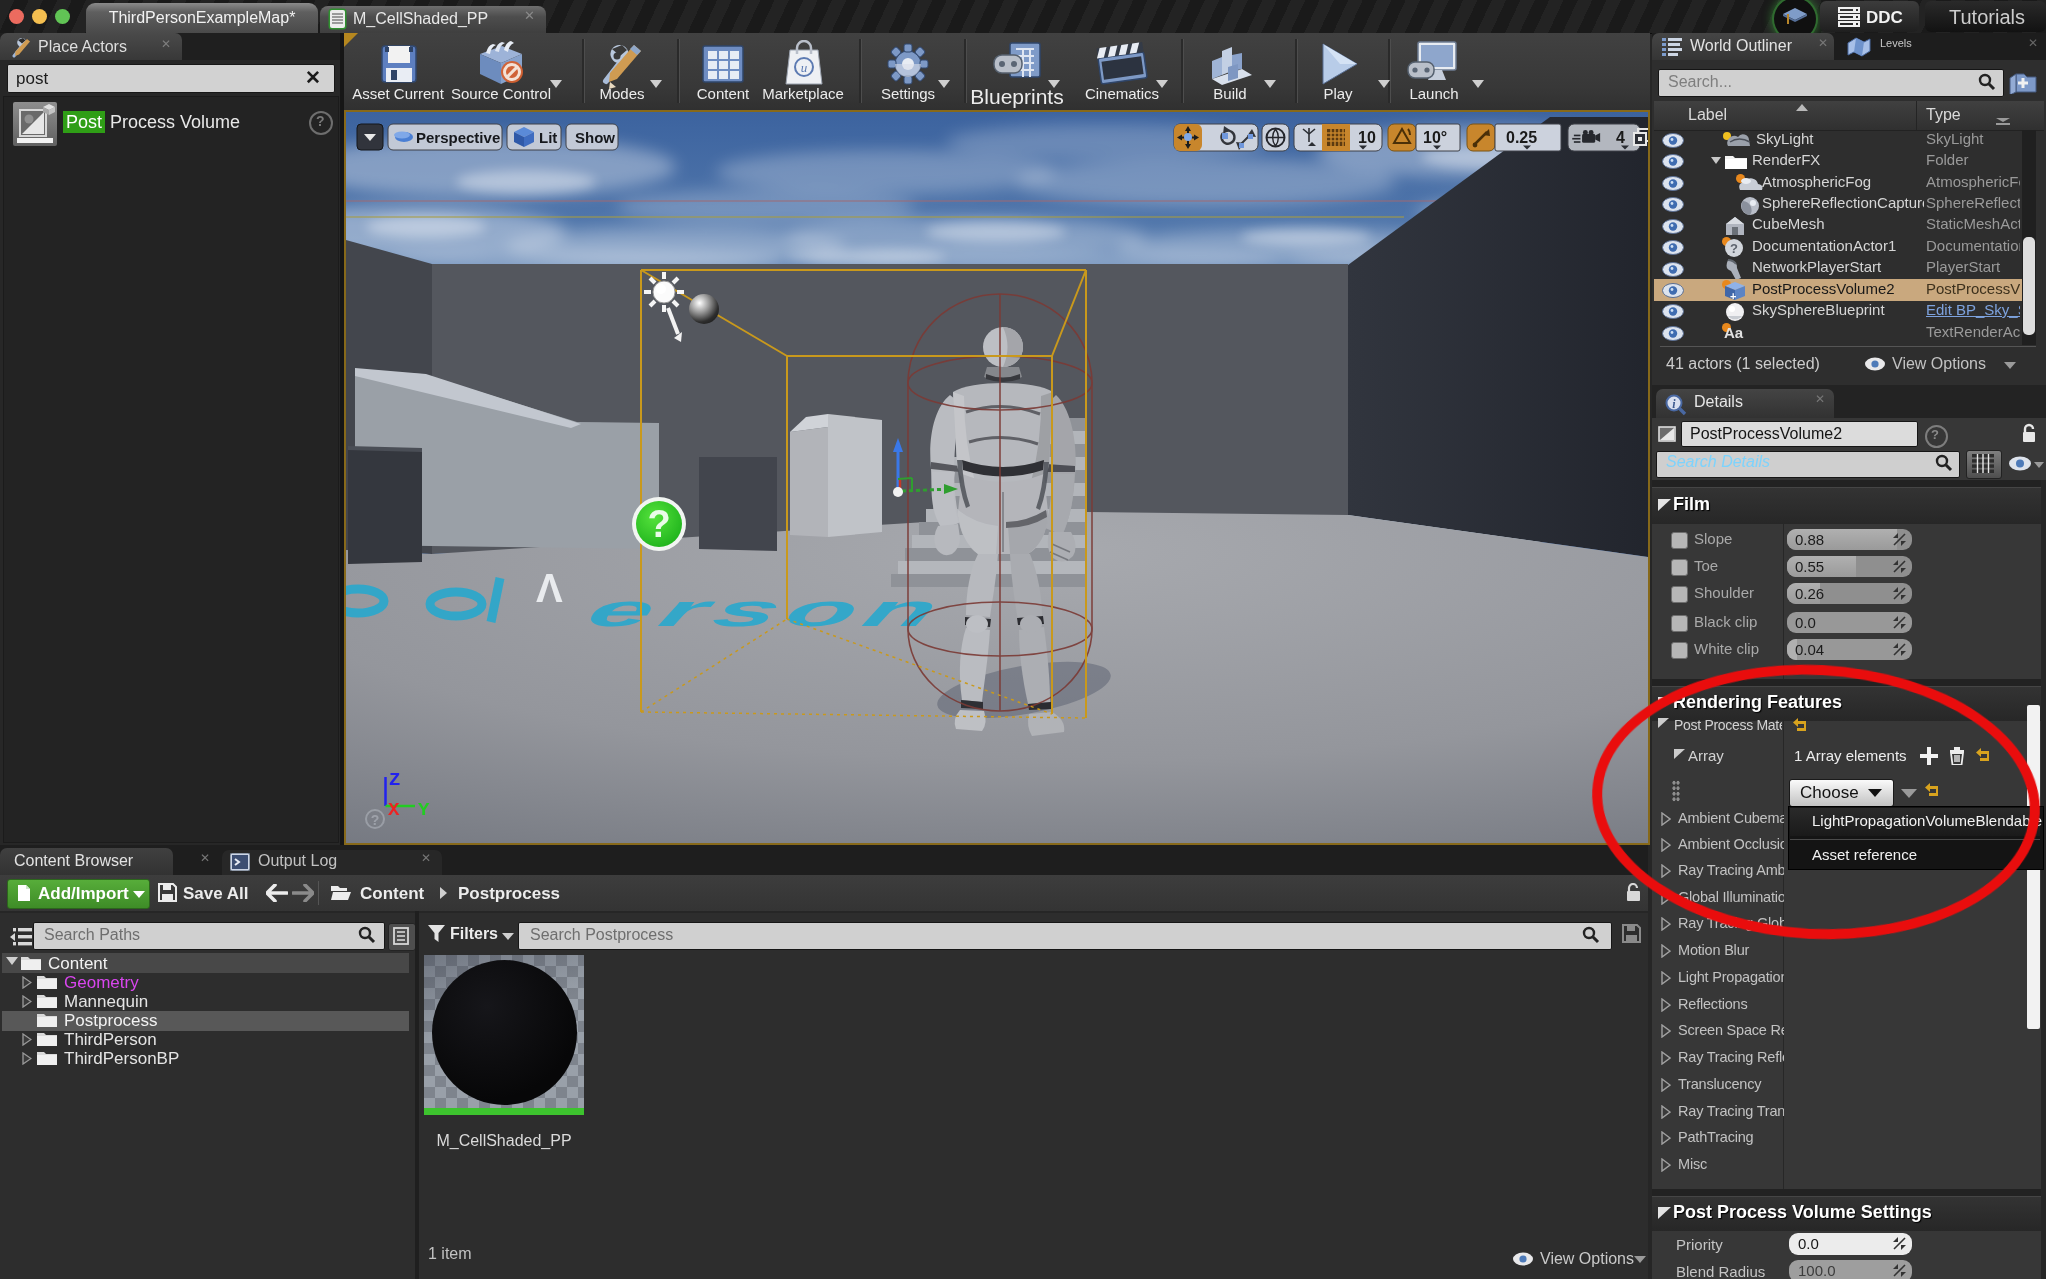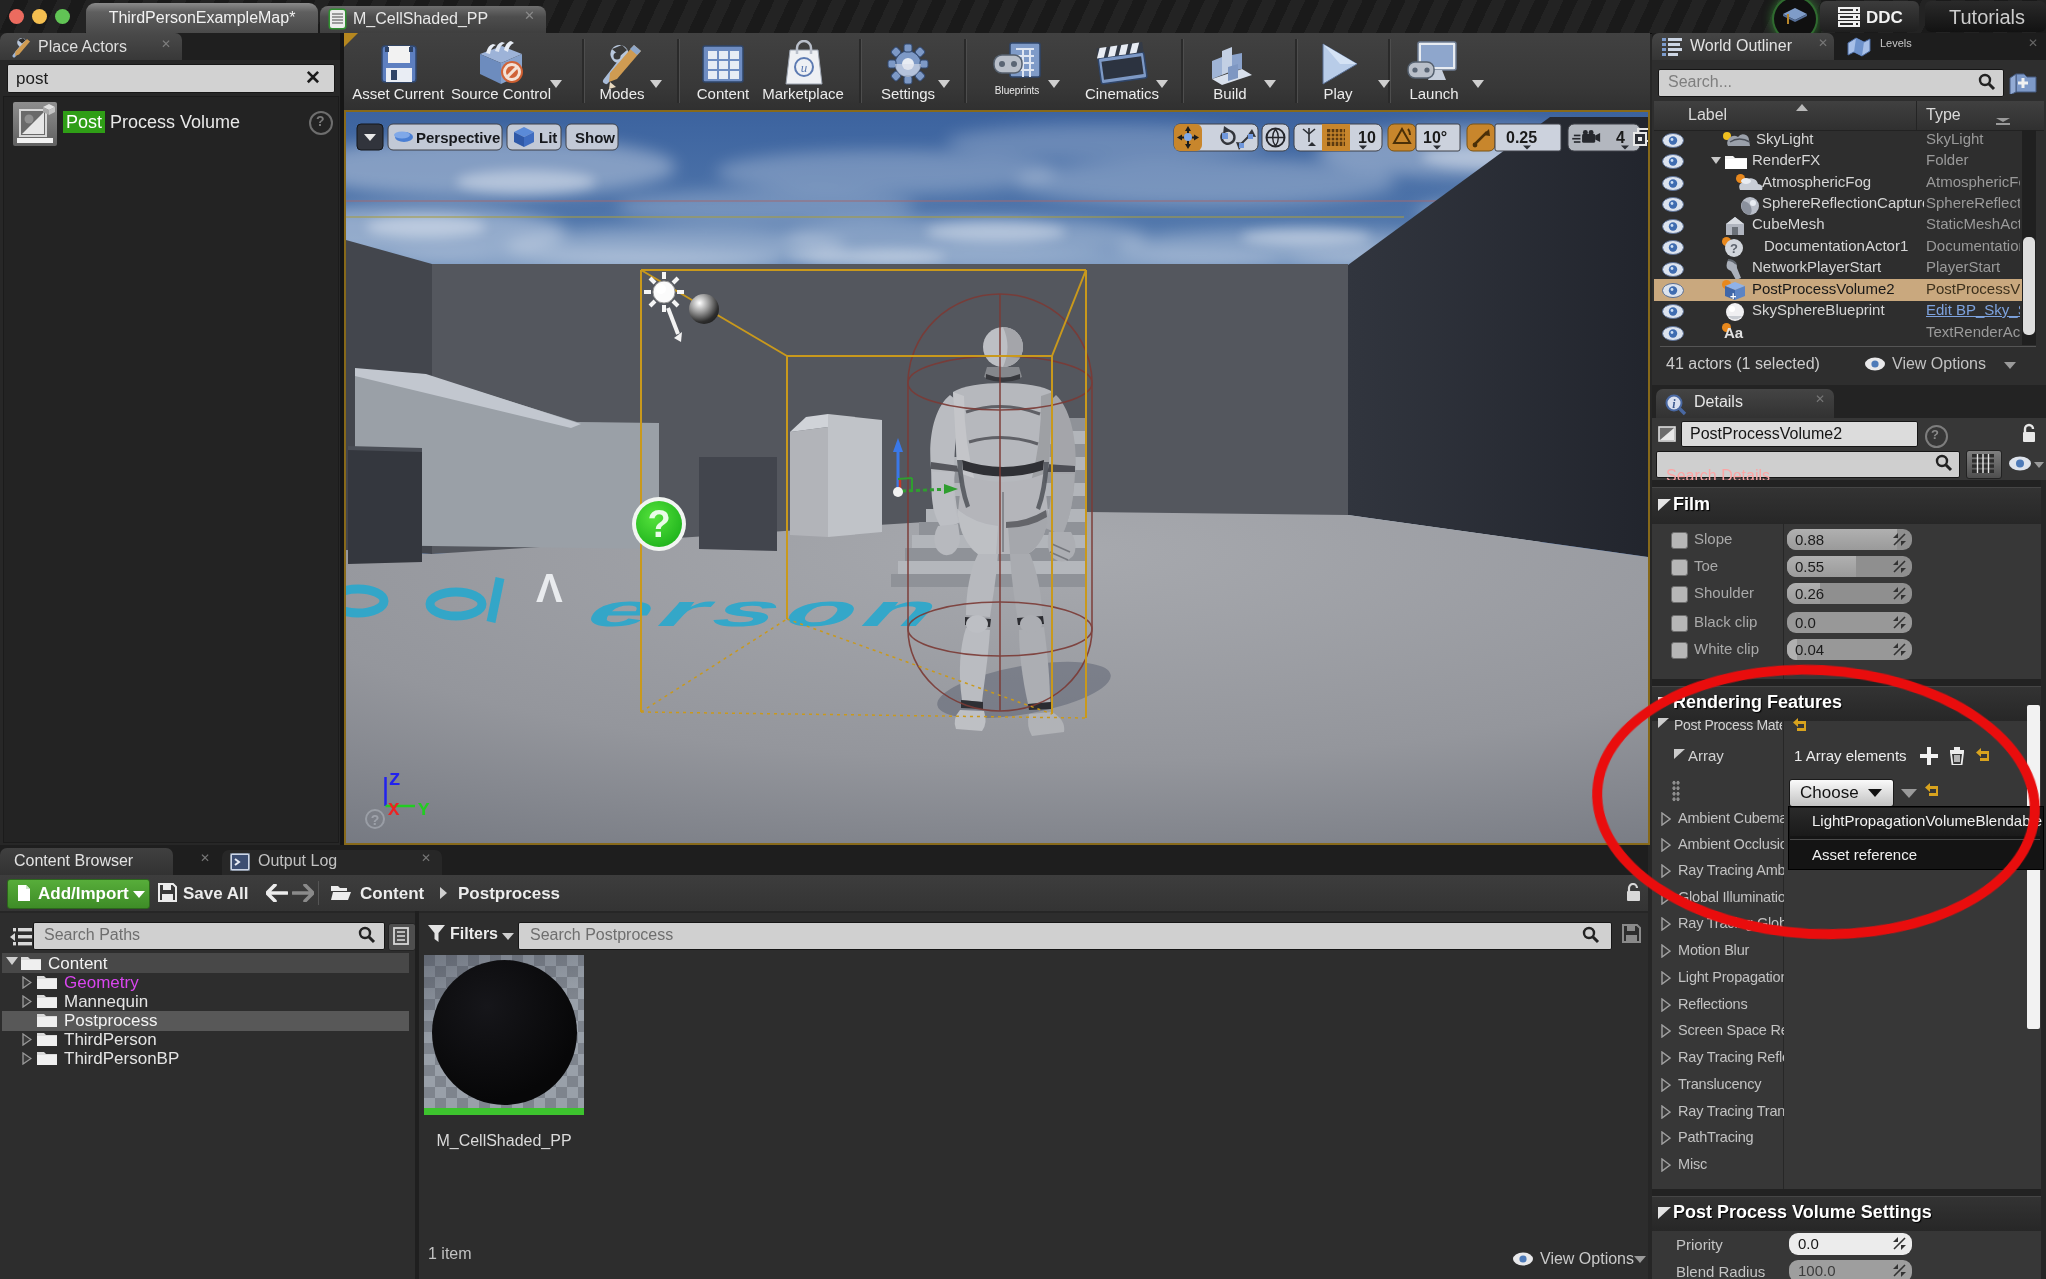--- a/index.html
+++ b/index.html
@@ -182,21 +182,21 @@
 
   <svg class="abs" style="left:648px;top:8px;" width="50" height="46" viewBox="0 0 50 46">
     <rect x="18" y="2" width="30" height="34" rx="2" fill="#7f9bc8" stroke="#2f4569" stroke-width="1.5"></rect>
     <g stroke="#dfe6f2" stroke-width="2" fill="none">
           <path d="M24 8 h18 M24 15 h18 M24 22 h18 M24 29 h18 M31 8 v28 M38 8 v28"></path>
         </g>
     <rect x="2" y="14" width="28" height="18" rx="8" fill="#b9bfc9" stroke="#55606e" stroke-width="1.5"></rect>
     <circle cx="10" cy="23" r="3" fill="#5a6574"></circle>
         <circle cx="22" cy="23" r="3" fill="#5a6574"></circle>
   </svg>
-  <div class="abs txt" style="left:673px;top:52px;transform:translateX(-50%);font-size:10px;color:#ececec;">Blueprints</div>
+  <div class="abs txt" style="left:673px;top:52px;transform:translateX(-50%);font-size:21px;color:#ececec;">Blueprints</div>
   <div class="abs" style="left:704px;top:47px;width:0;height:0;border-left:6px solid transparent;border-right:6px solid transparent;border-top:8px solid #cfcfcf;"></div>
 
   <svg class="abs" style="left:752px;top:8px;" width="52" height="46" viewBox="0 0 52 46">
     <g transform="rotate(-8 26 23)">
       <rect x="3" y="14" width="46" height="26" rx="2" fill="#7d99c6" stroke="#2f4569" stroke-width="1.5"></rect>
       <rect x="6" y="18" width="40" height="18" fill="#2c3340"></rect>
       <rect x="3" y="4" width="46" height="10" fill="#343b47"></rect>
       <g fill="#e8ecf3">
         <polygon points="6,4 13,4 9,14 2,14"></polygon>
             <polygon points="17,4 24,4 20,14 13,14"></polygon>
@@ -704,21 +704,21 @@
           <ellipse cx="11" cy="7.5" rx="10.5" ry="7" fill="#dce3ee"></ellipse>
           <ellipse cx="11" cy="7.5" rx="10.5" ry="7" fill="none" stroke="#5a6e92" stroke-width="1"></ellipse>
           <circle cx="11" cy="7.5" r="4.2" fill="#3f6cb0"></circle>
           <circle cx="10" cy="6.5" r="1.4" fill="#cfe0f4"></circle>
         </svg>
   <div class="abs" style="left:70px;top:107px;width:9px;height:9px;border-radius:50%;background:#e8881d;"></div>
   <svg class="abs" style="left:72px;top:108px" width="20" height="20" viewBox="0 0 20 20">
           <circle cx="10" cy="10" r="9" fill="#d2d6dc"></circle>
           <text x="10" y="15" font-size="13" font-weight="bold" fill="#5e646e" text-anchor="middle">?</text>
         </svg>
-  <div class="abs txt" style="left:100px;top:107px;color:#d6d6d6;margin-left:12px;">DocumentationActor1</div>
+  <div class="abs txt" style="left:100px;top:107px;color:#d6d6d6;">DocumentationActor1</div>
   <div class="abs txt" style="left:274px;top:107px;width:94px;overflow:hidden;color:#9a9a9a;">Documentation</div>
 
   <svg class="abs" style="left:10px;top:132px" width="22" height="15" viewBox="0 0 22 15">
           <ellipse cx="11" cy="7.5" rx="10.5" ry="7" fill="#dce3ee"></ellipse>
           <ellipse cx="11" cy="7.5" rx="10.5" ry="7" fill="none" stroke="#5a6e92" stroke-width="1"></ellipse>
           <circle cx="11" cy="7.5" r="4.2" fill="#3f6cb0"></circle>
           <circle cx="10" cy="6.5" r="1.4" fill="#cfe0f4"></circle>
         </svg>
   <svg class="abs" style="left:73px;top:129px" width="18" height="21" viewBox="0 0 18 21">
           <path d="M3 1 q9 0 9 8 l4 10 -5 2 -5 -9 q-7 -2 -3 -11" fill="#aab0ba"></path>
@@ -799,21 +799,21 @@
 <div class="abs" style="left:29px;top:388px;width:235px;height:24px;background:#dcdcdc;border-radius:2px;border:1px solid #161616;"></div>
 <div class="abs txt" style="left:38px;top:392px;font-size:16px;color:#141414;">PostProcessVolume2</div>
 <div class="abs" style="left:273px;top:392px;width:19px;height:19px;border-radius:50%;border:2px solid #7d7d7d;"></div>
 <div class="abs txt" style="left:279px;top:394px;font-size:13px;font-weight:bold;color:#8a8a8a;">?</div>
 <svg class="abs" style="left:369px;top:390px;" width="16" height="20" viewBox="0 0 16 20">
   <rect x="2" y="9" width="12" height="10" rx="1" fill="#e8e8e8"></rect>
   <path d="M4 9 v-3 a4 4 0 0 1 8 0" fill="none" stroke="#e8e8e8" stroke-width="2.4"></path>
 </svg>
 
 <div class="abs" style="left:4px;top:418px;width:302px;height:25px;background:#cfcfcf;border-radius:2px;border:1px solid #161616;"></div>
-<div class="abs txt" style="left:14px;top:434px;font-size:16px;color:#fca5a5;">Search Details</div>
+<div class="abs txt" style="left:14px;top:420px;font-size:16px;color:#7dd3fc;font-style:italic;">Search Details</div>
 <svg class="abs" style="left:283px;top:421px;" width="18" height="18" viewBox="0 0 18 18">
         <circle cx="7" cy="7" r="5" fill="none" stroke="#222" stroke-width="2.4"></circle>
         <line x1="11" y1="11" x2="16" y2="16" stroke="#222" stroke-width="3"></line>
       </svg>
 <div class="abs" style="left:314px;top:417px;width:34px;height:27px;background:linear-gradient(#7f7f7f,#4e4e4e);border-radius:3px;border:1px solid #222;"></div>
 <svg class="abs" style="left:320px;top:421px;" width="22" height="19" viewBox="0 0 22 19">
   <g fill="#2c2c2c">
           <rect x="0" y="0" width="22" height="3.4"></rect>
           <rect x="0" y="5.2" width="22" height="3.4"></rect>
           <rect x="0" y="10.4" width="22" height="3.4"></rect>

